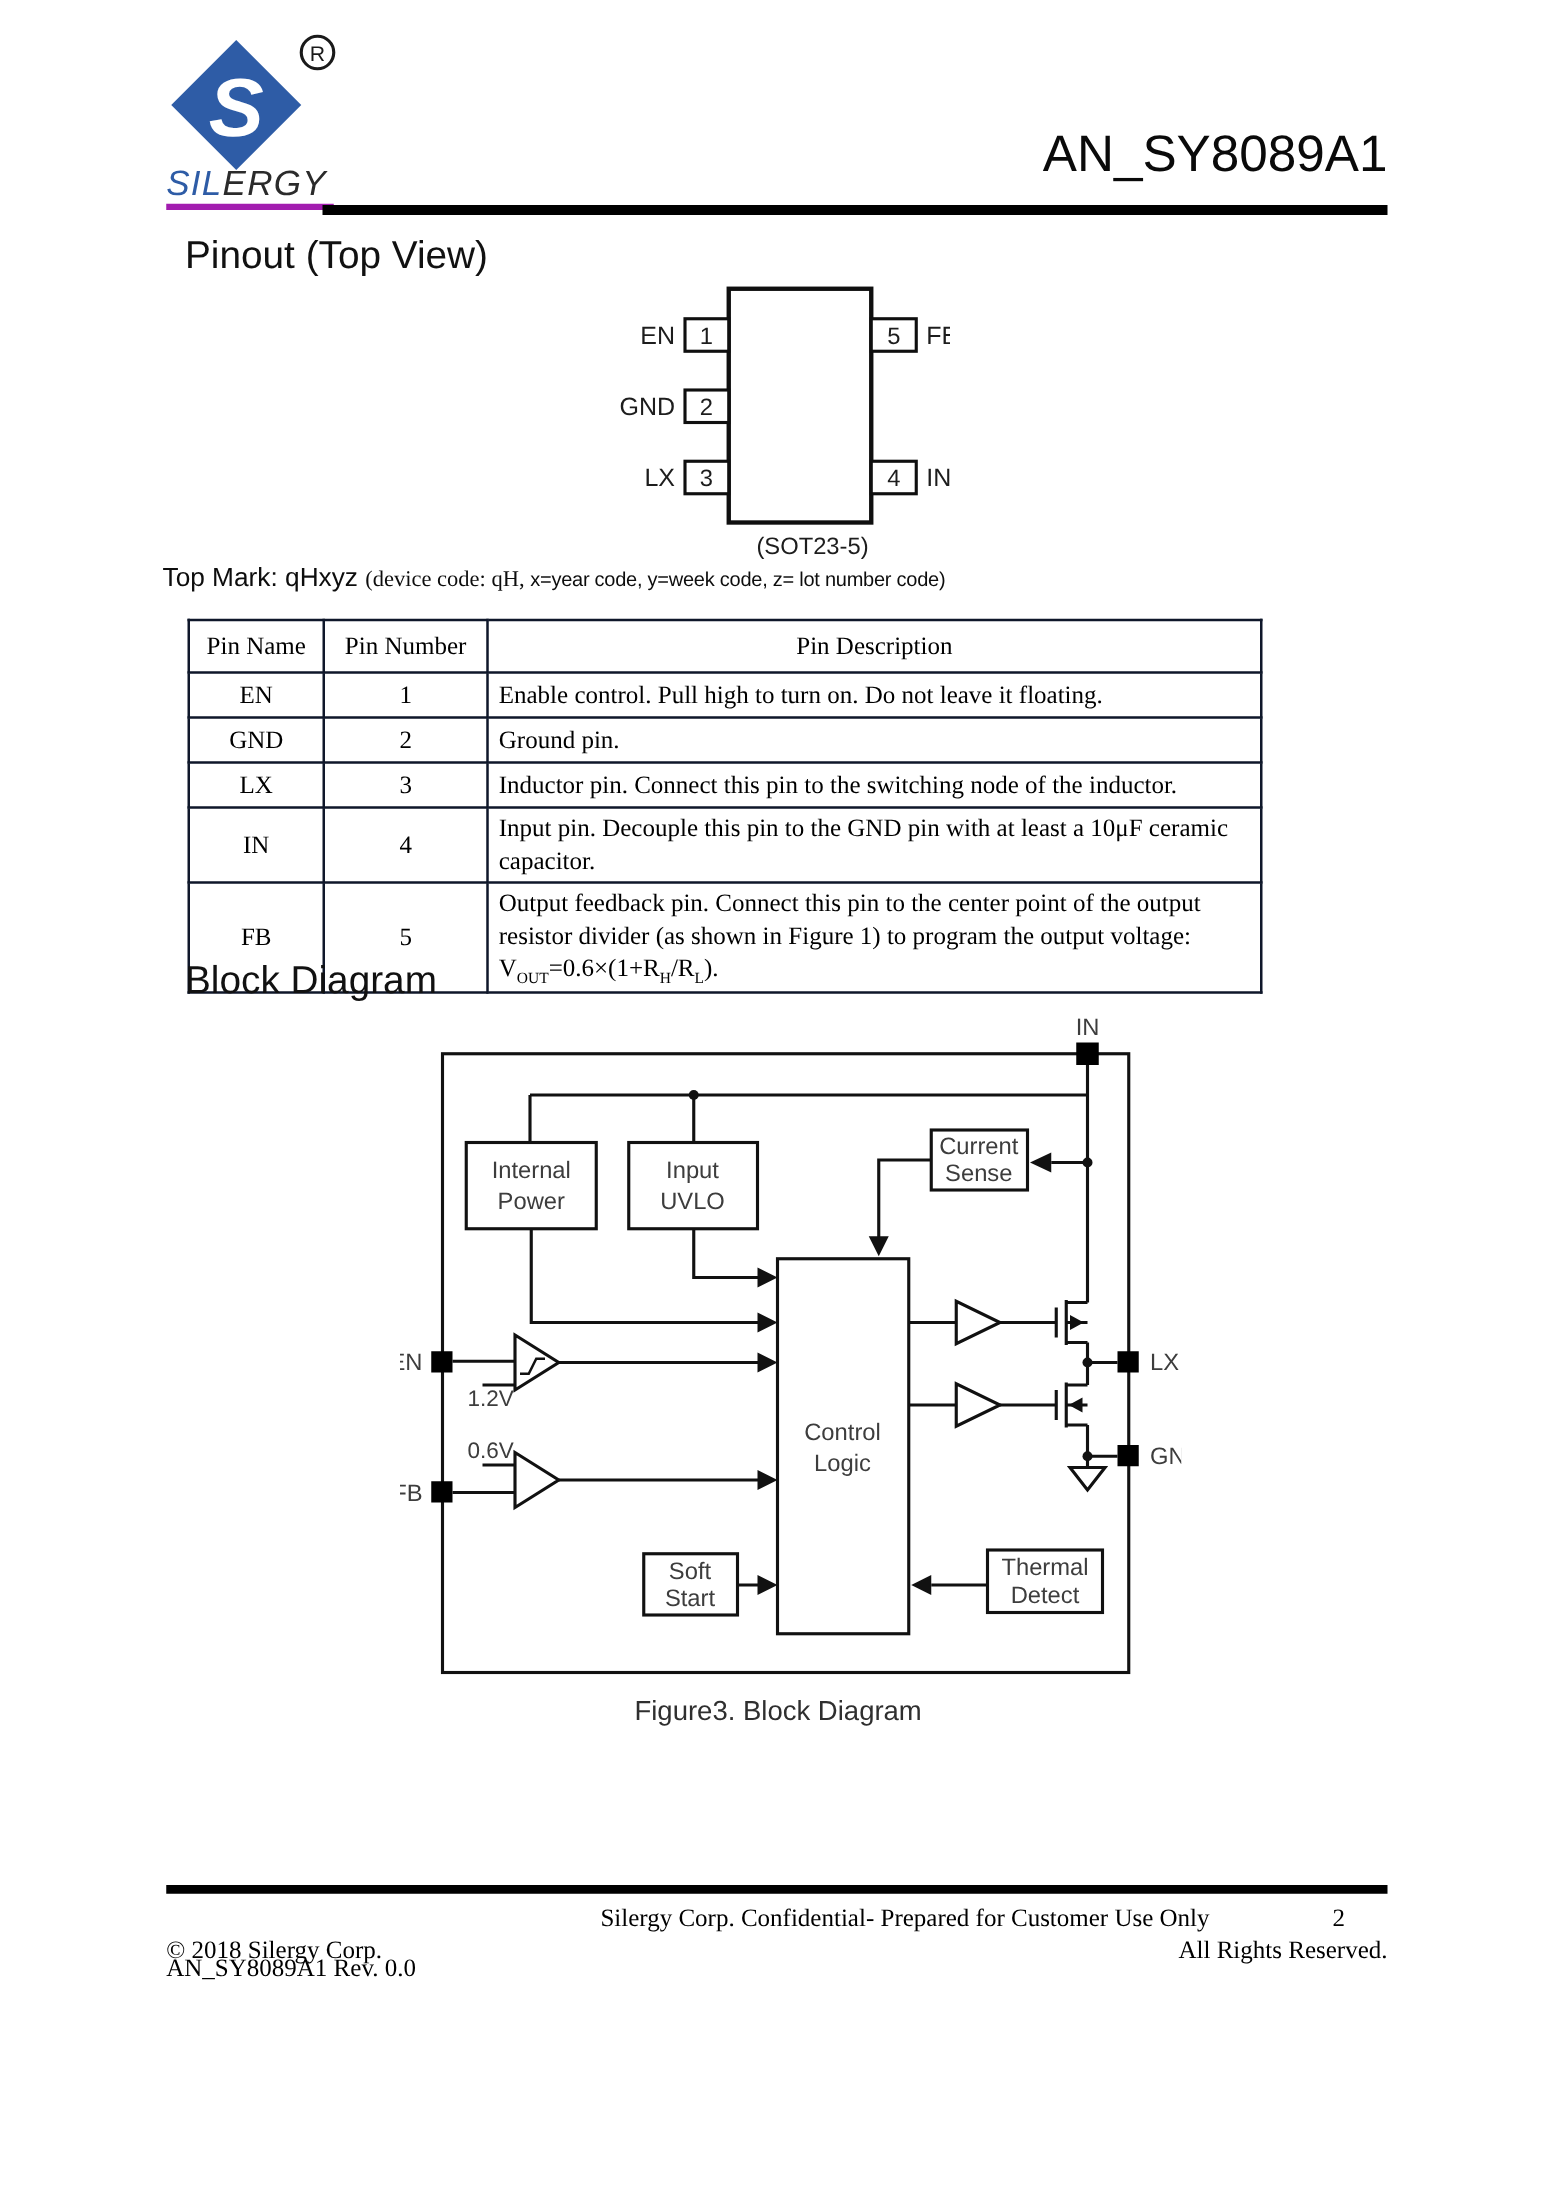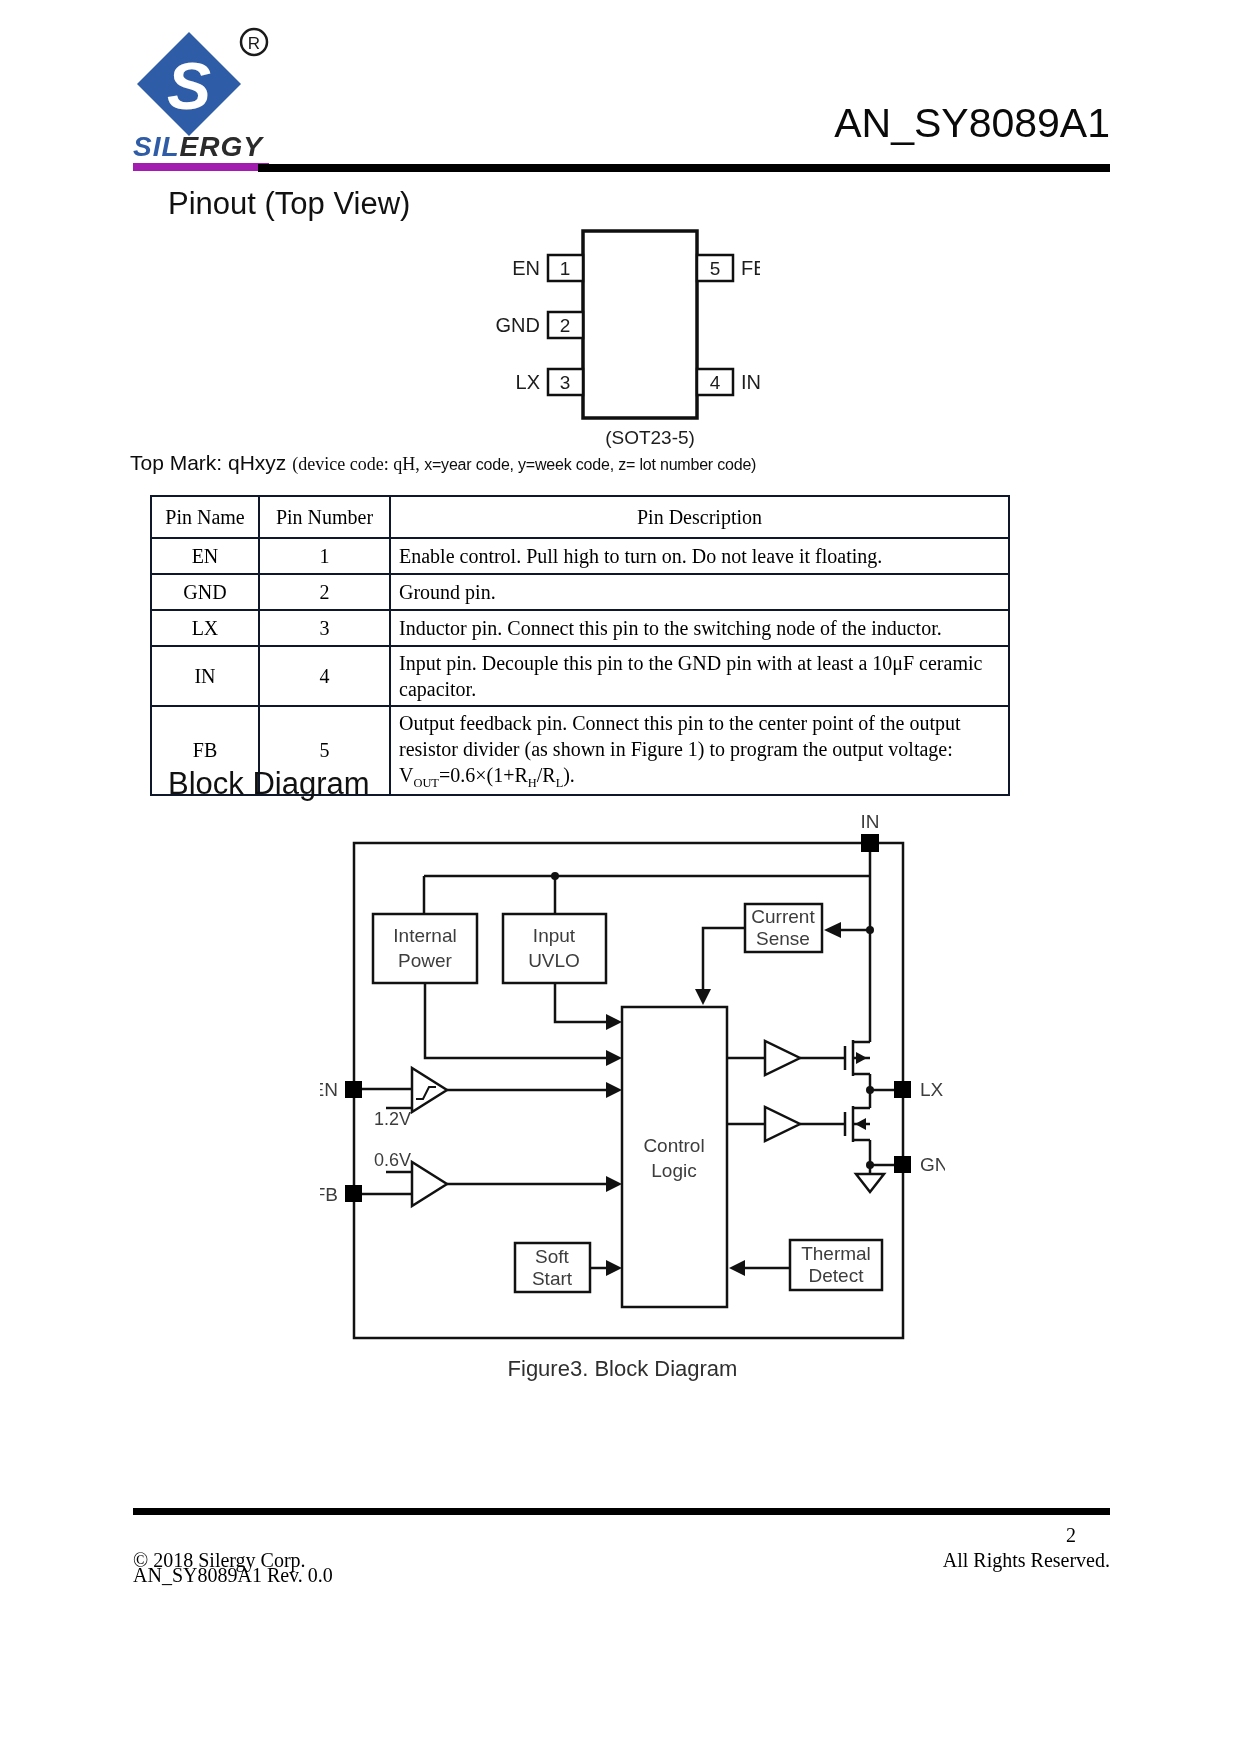--- a/index.html
+++ b/index.html
@@ -1,28 +1,28 @@
 <!DOCTYPE html>
 <html><head>
 <meta charset="utf-8">
 <style>
   html,body{margin:0;padding:0;background:#ffffff;}
   #page{position:relative;width:1240px;height:1754px;background:#fff;overflow:hidden;
         font-family:"Liberation Sans",sans-serif;color:#000;}
   .abs{position:absolute;}
 
   
-  #logo-word{font-style:italic;font-weight:bold;font-size:28px;letter-spacing:1px;
-             border-bottom:8px solid #a21caf;padding-right:6px;line-height:1.1;}
+  #logo-word{font-style:italic;font-weight:normal;font-size:28px;letter-spacing:1px;
+             border-bottom:5px solid #a21caf;padding-right:6px;line-height:1.1;}
   #logo-word .sil{color:#2e5ca6;}
   #logo-word .ergy{color:#2b2b2b;}
   #doc-title{font-size:41px;color:#0a0a0a;}
   .rule{background:#000;}
 
-  .h1{font-size:31px;color:#111;margin-left:20px;}
+  .h1{font-size:31px;color:#111;}
 
   
   #pkg-caption{left:500px;top:427px;width:300px;text-align:center;font-size:19px;color:#1d1d1d;}
   #topmark{left:130px;top:451px;width:1014px;text-align:left;white-space:nowrap;}
   #topmark .tm1{font-size:21px;color:#0d0d0d;}
   #topmark .tm2{font-family:"Liberation Serif",serif;font-size:18px;color:#0d0d0d;}
   #topmark .tm3{font-size:16px;letter-spacing:-0.2px;color:#0d0d0d;}
 
   
   #pin-table{left:150px;top:495px;width:860px;}
@@ -249,17 +249,18 @@
       <text x="920" y="1171" text-anchor="start">GND</text>
       <text x="374" y="1125" text-anchor="start" font-size="18">1.2V</text>
       <text x="374" y="1166" text-anchor="start" font-size="18">0.6V</text>
     </g>
   </svg>
 
   <div id="fig-caption" class="abs">Figure3. Block Diagram</div>
 
   <div class="abs rule" style="left:133px;top:1508px;width:977px;height:7px;"></div>
   <div class="abs foot" style="left:133px;top:1524px;margin-top:40px;">AN_SY8089A1 Rev. 0.0</div>
+  <div class="abs foot" style="left:450px;top:1524px;width:548px;text-align:center;">Silergy Corp. Confidential- Prepared for Customer Use Only</div>
   <div class="abs foot" style="left:1066px;top:1524px;">2</div>
   <div class="abs foot" style="left:133px;top:1549px;">© 2018 Silergy Corp.</div>
   <div class="abs foot" style="right:130px;top:1549px;">All Rights Reserved.</div>
 
 </div>
 
 </body></html>

